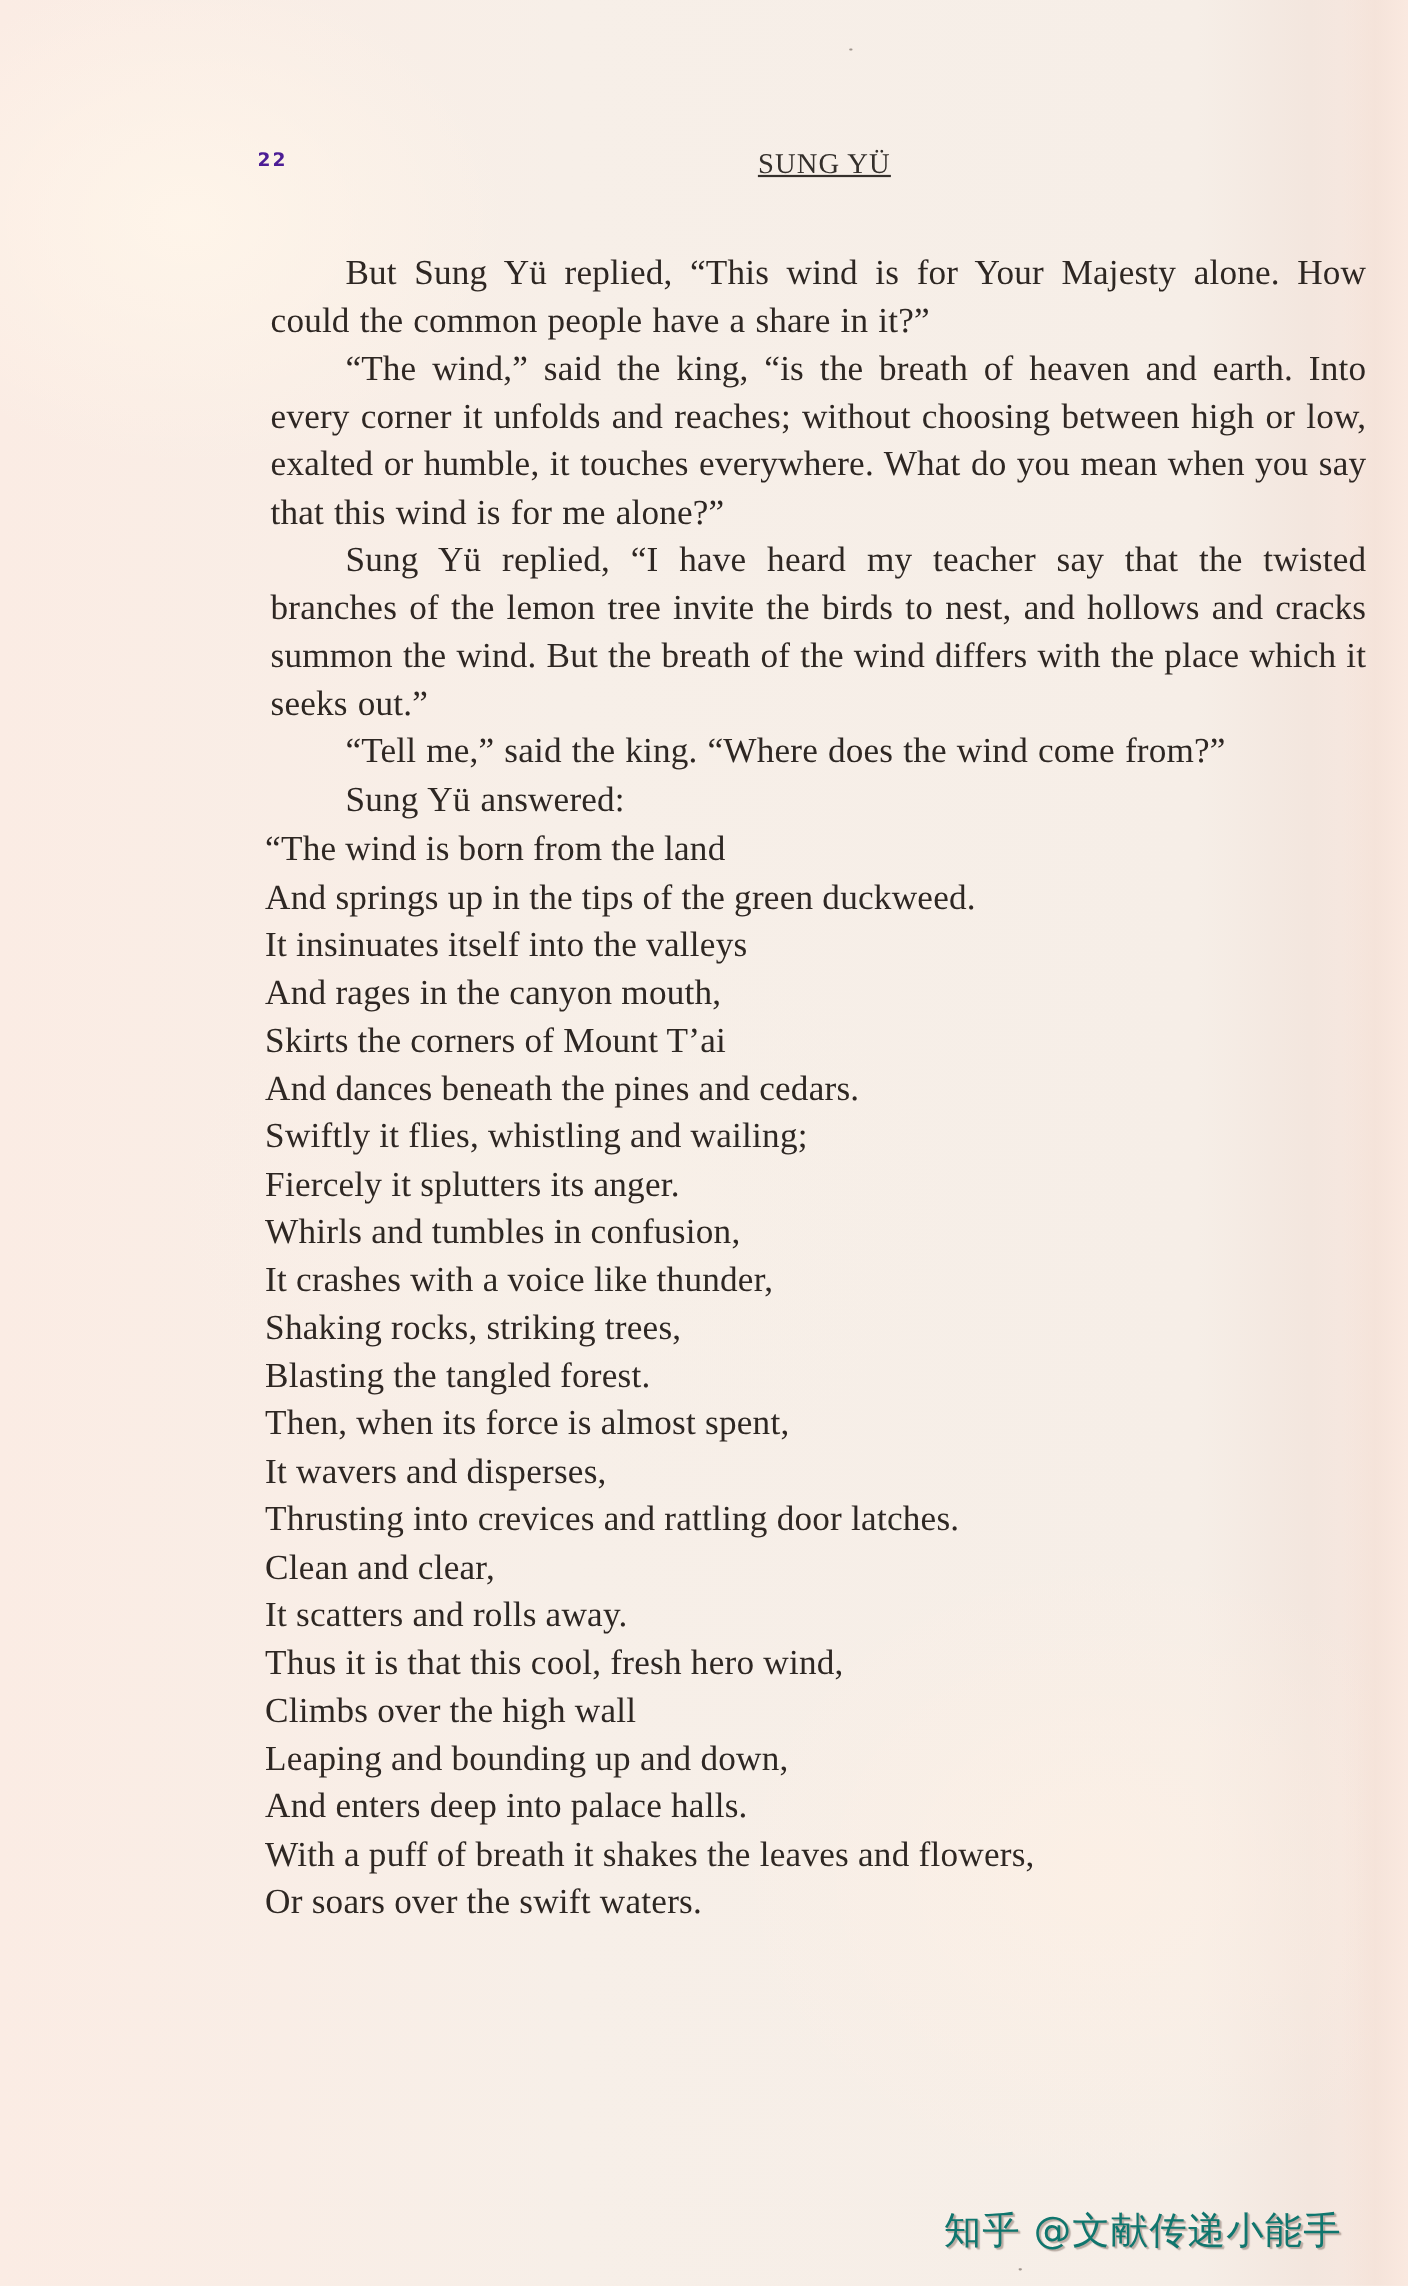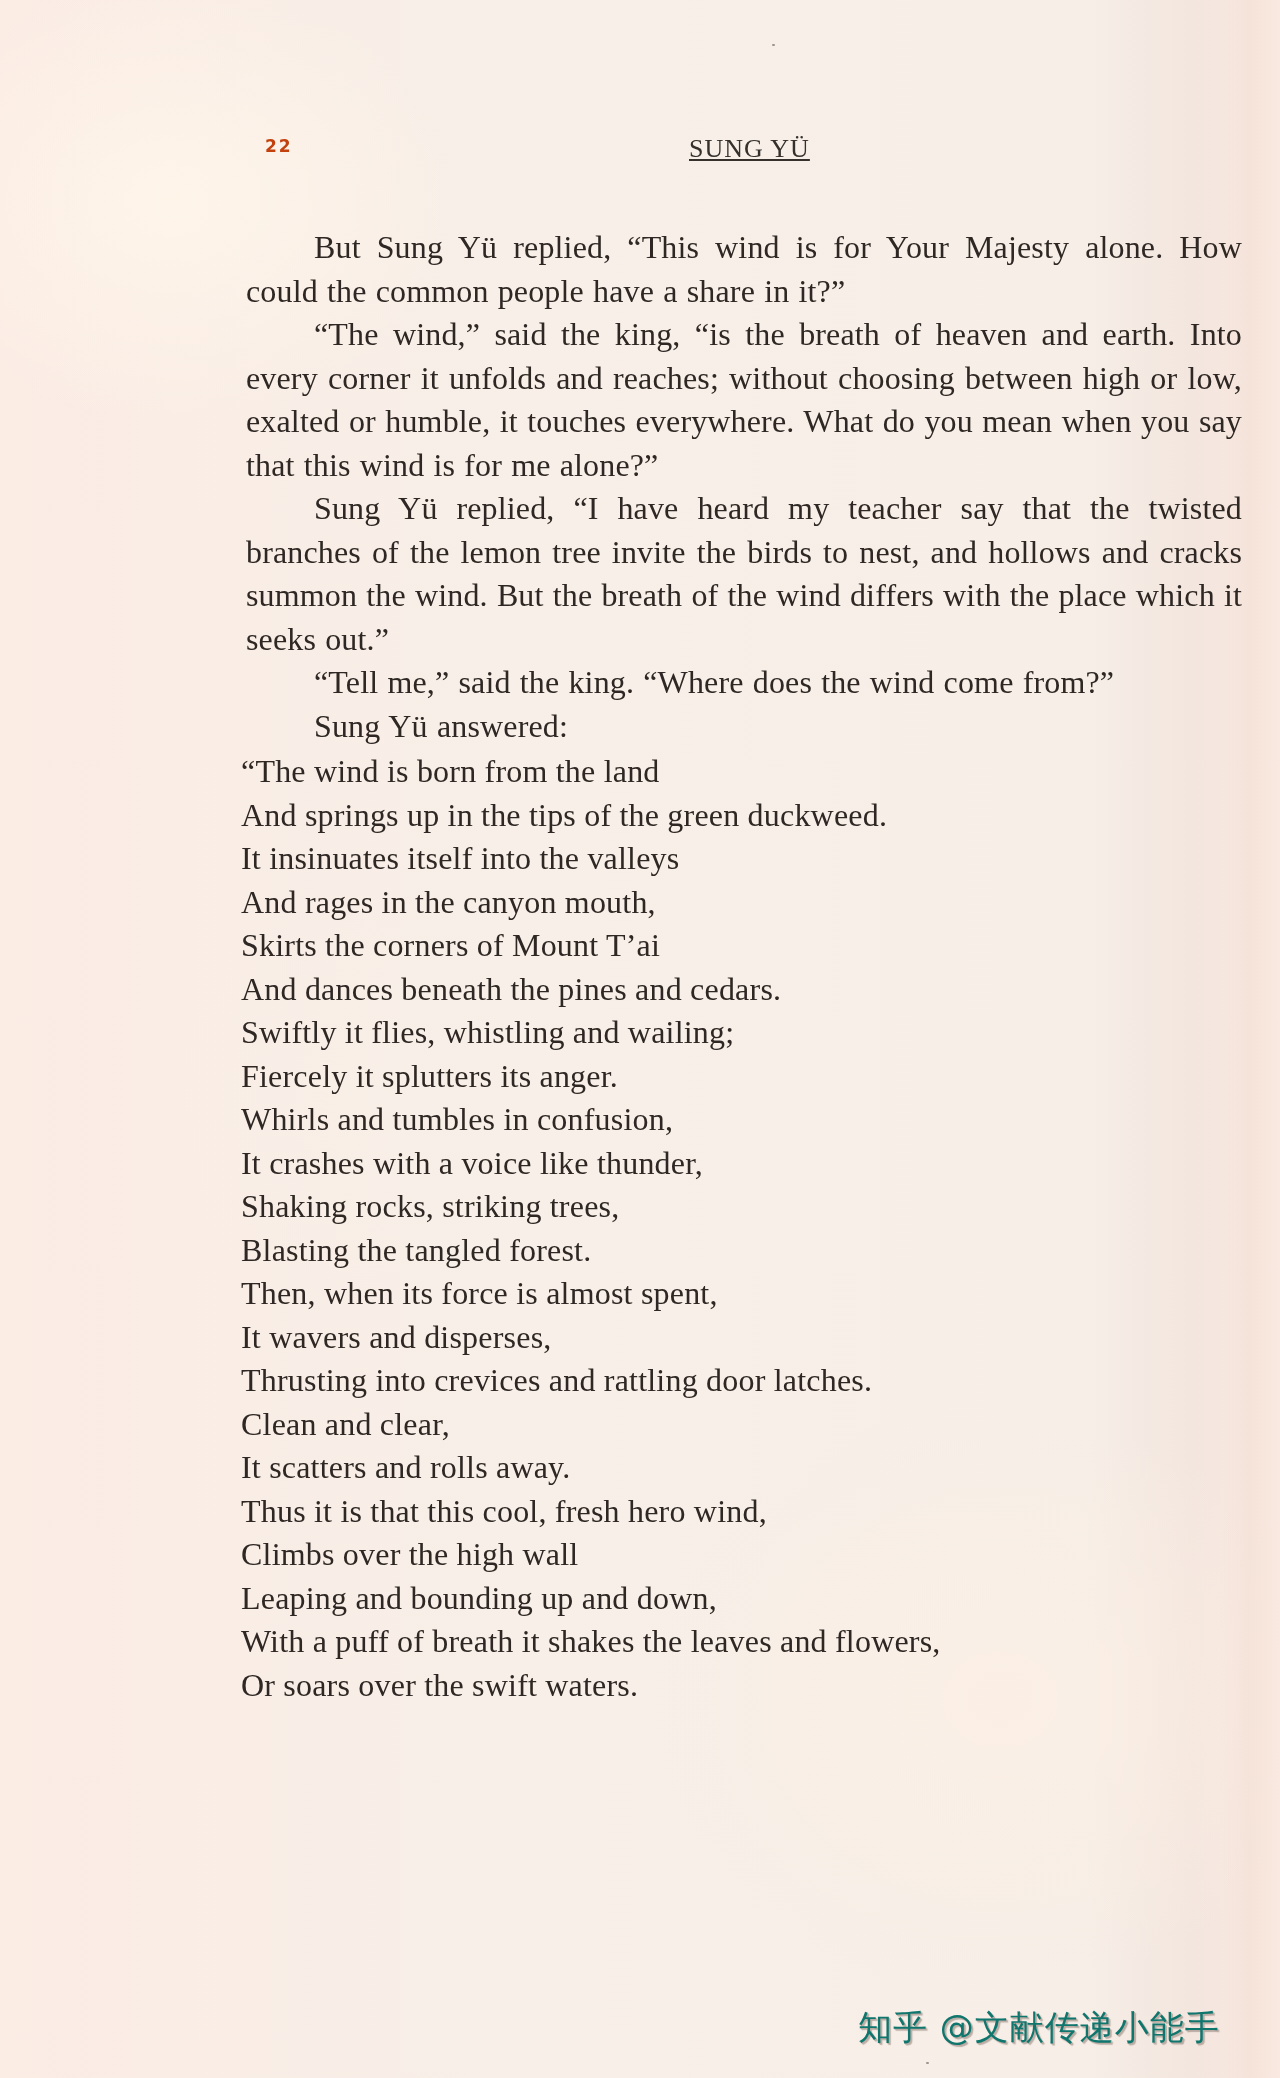--- a/index.html
+++ b/index.html
@@ -49,27 +49,27 @@
     }
     .running-head {
       position: absolute;
       top: 134px;
       left: 0;
       width: 1280px;
       height: 30px;
     }
     .page-number {
       position: absolute;
-      left: 265px;
+      left: 234px;
       top: 2px;
       font-family: "DejaVu Sans", sans-serif;
       font-weight: bold;
       font-size: 17px;
       letter-spacing: 2px;
-      color: #c2410c;
+      color: #4c1d95;
     }
     .running-title {
       position: absolute;
       left: 689px;
       top: 0;
       font-size: 26px;
       letter-spacing: 1px;
       color: #35302c;
       text-decoration: underline;
     }
@@ -150,18 +150,19 @@
     <div class="line">Shaking rocks, striking trees,</div>
     <div class="line">Blasting the tangled forest.</div>
     <div class="line">Then, when its force is almost spent,</div>
     <div class="line">It wavers and disperses,</div>
     <div class="line">Thrusting into crevices and rattling door latches.</div>
     <div class="line">Clean and clear,</div>
     <div class="line">It scatters and rolls away.</div>
     <div class="line">Thus it is that this cool, fresh hero wind,</div>
     <div class="line">Climbs over the high wall</div>
     <div class="line">Leaping and bounding up and down,</div>
+    <div class="line">And enters deep into palace halls.</div>
     <div class="line">With a puff of breath it shakes the leaves and flowers,</div>
     <div class="line">Or soars over the swift waters.</div>
   </div>
 
   <div class="watermark">知乎 @文献传递小能手</div>
 </div>
 
 </body></html>

